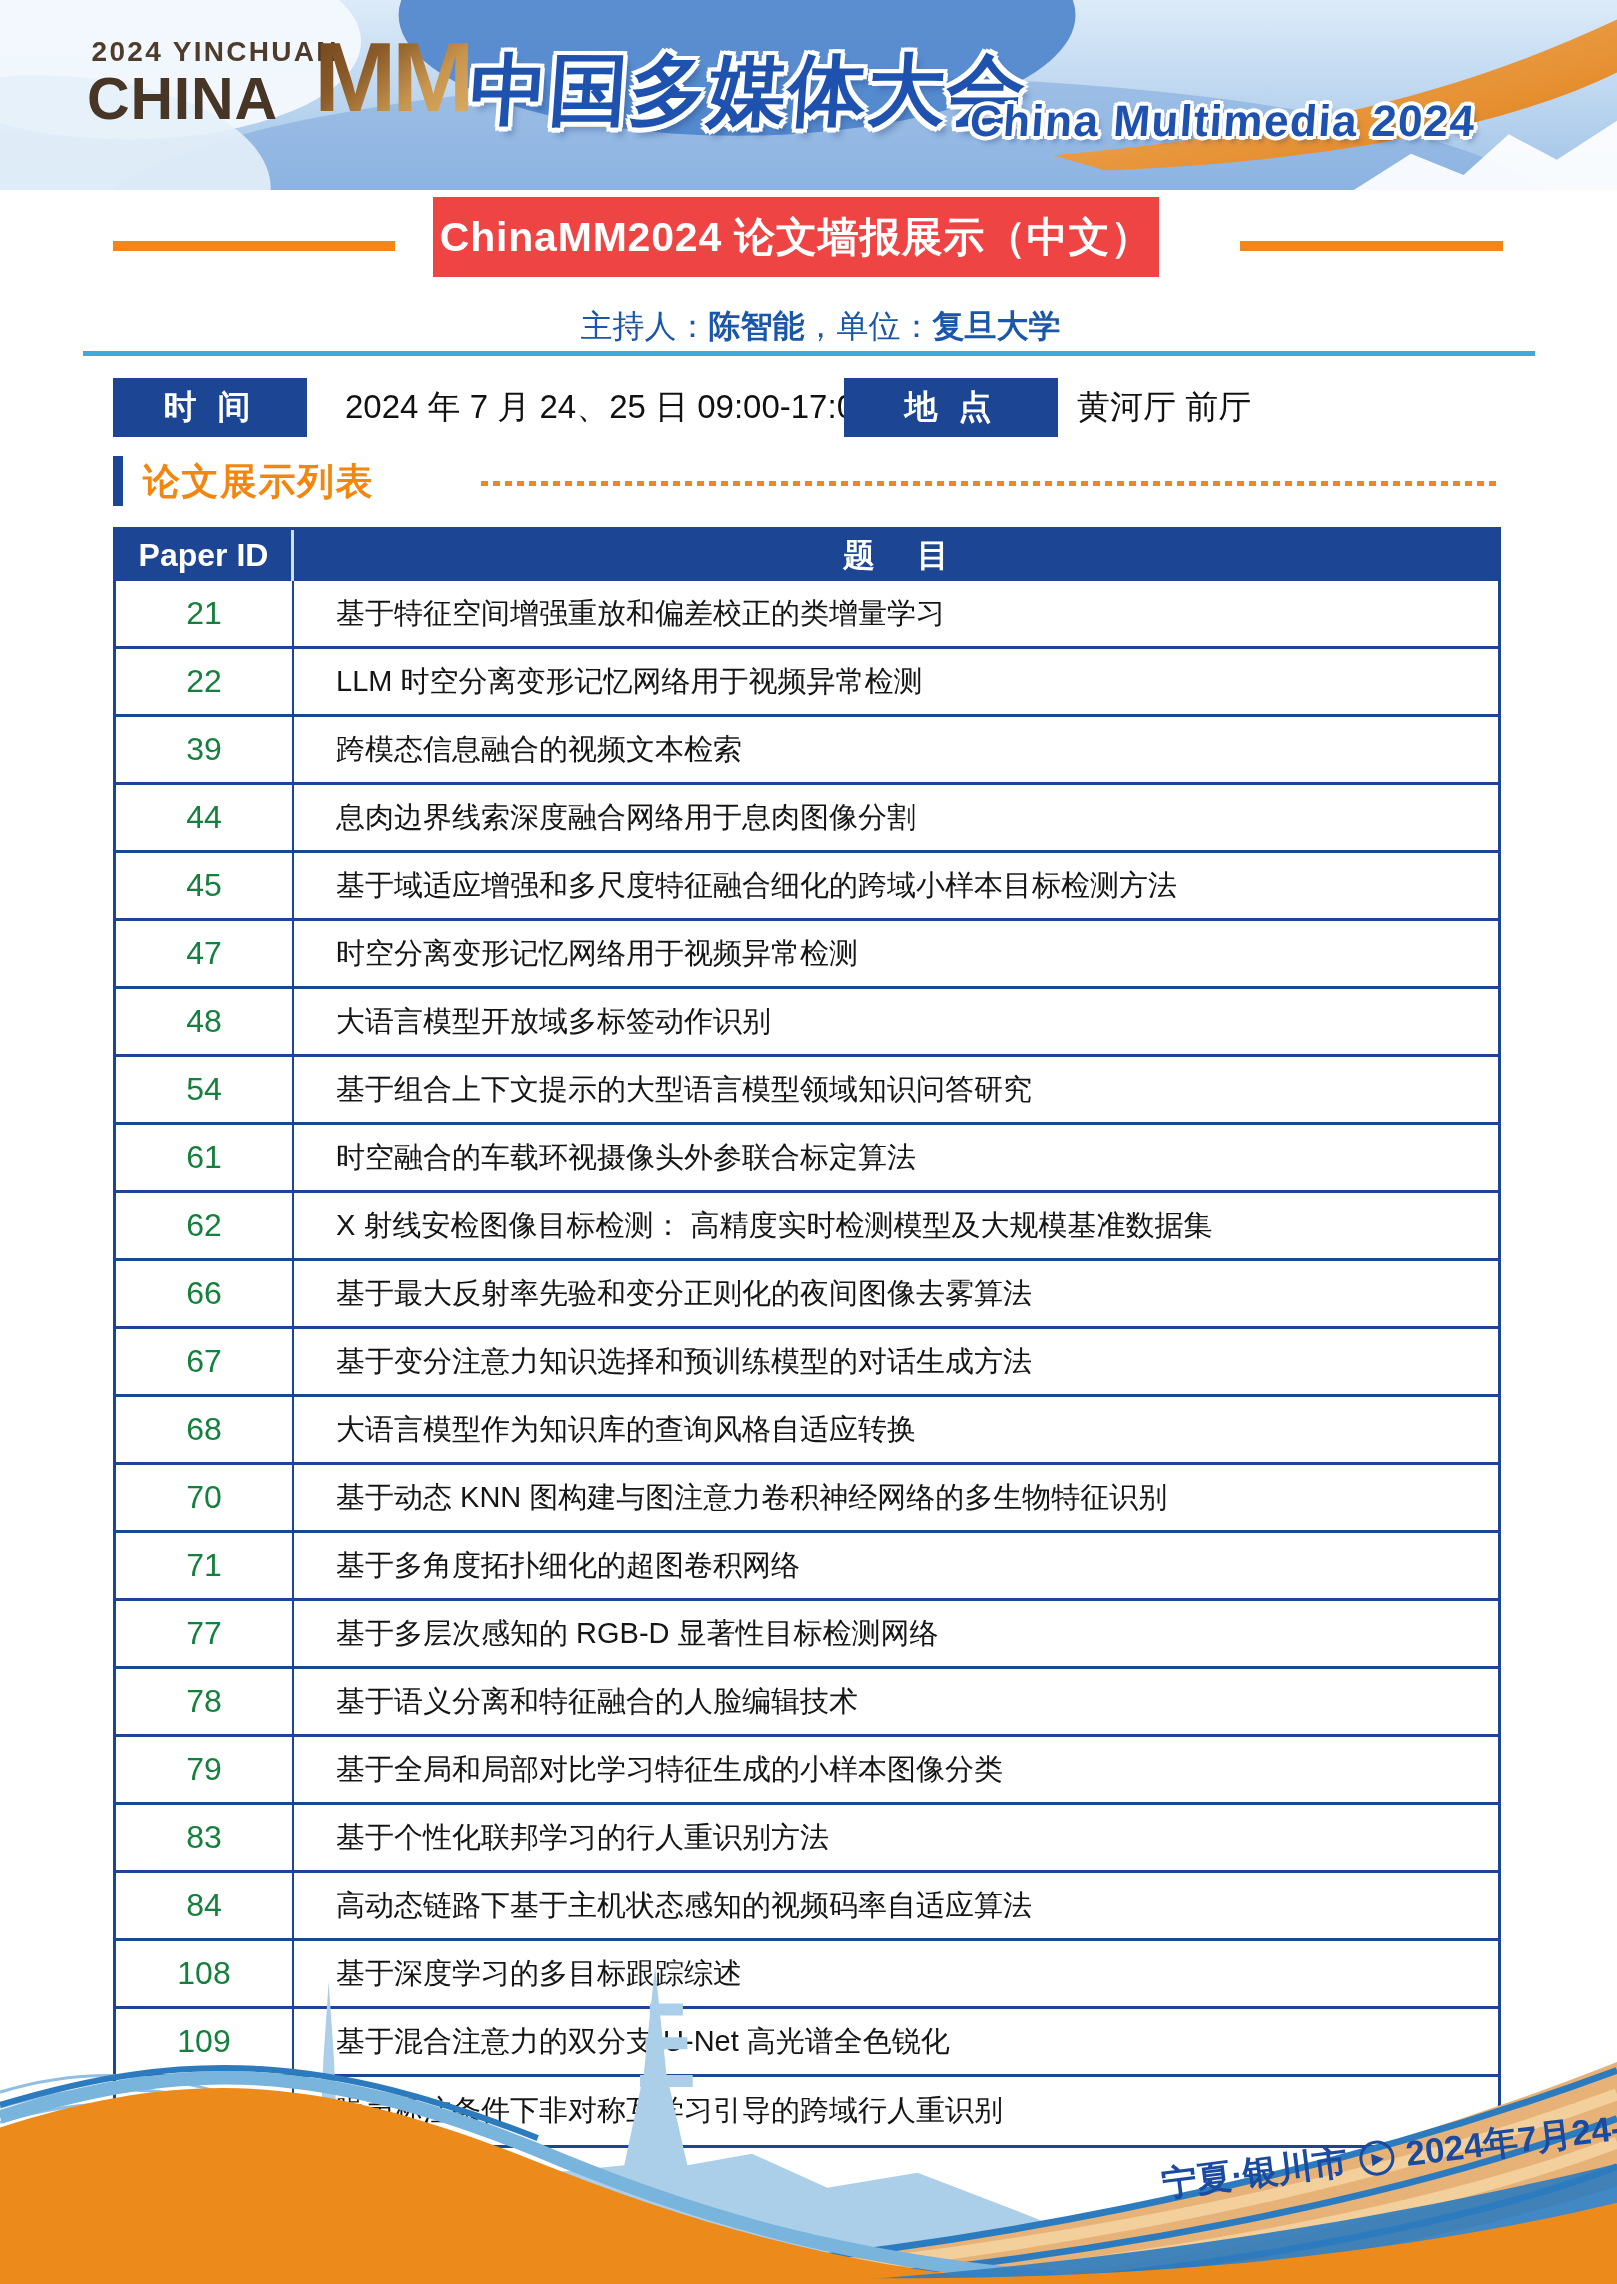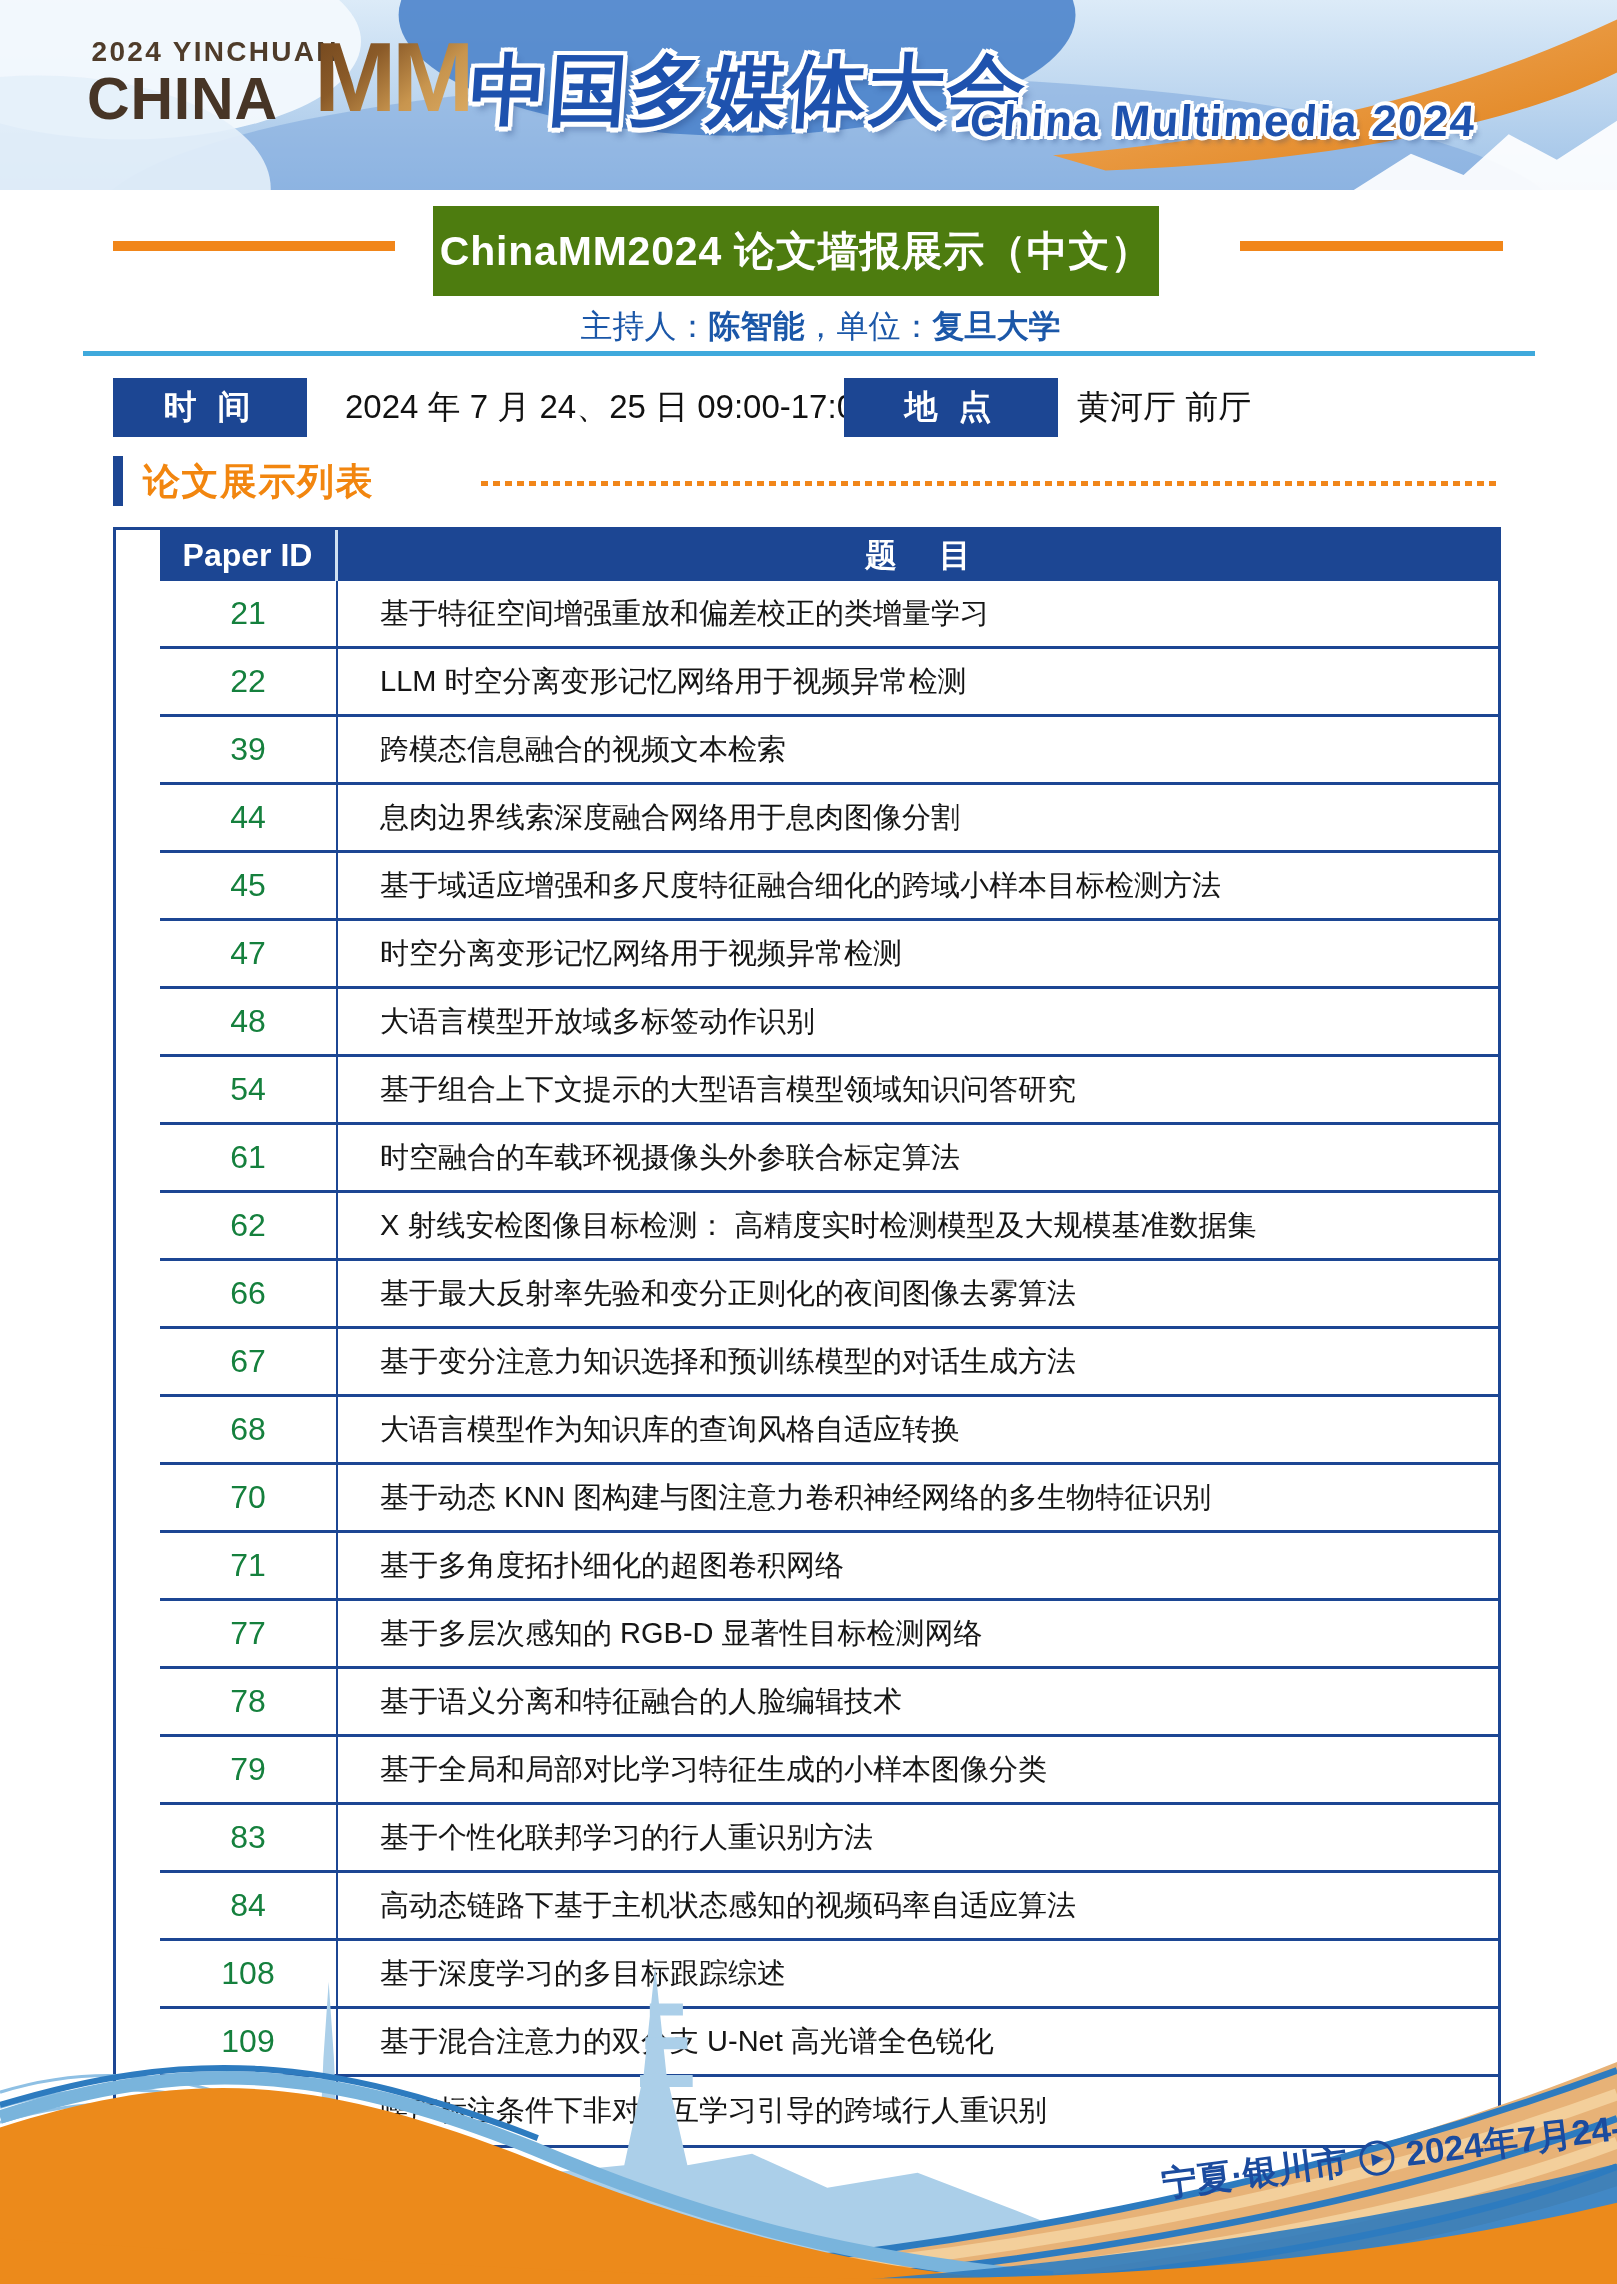--- a/index.html
+++ b/index.html
@@ -23,21 +23,21 @@
     transform:skewX(-4deg);letter-spacing:1.5px;
     text-shadow:-3.8px -3.8px 0 #fff,3.8px -3.8px 0 #fff,-3.8px 3.8px 0 #fff,3.8px 3.8px 0 #fff,-4.5px 0 0 #fff,4.5px 0 0 #fff,0 -4.5px 0 #fff,0 4.5px 0 #fff,6px 7.5px 6px rgba(25,55,115,.35);
   }
   .title-en{
     position:absolute;left:970px;top:96px;font-size:44px;font-weight:800;color:#1e52ae;
     transform:skewX(-4deg);letter-spacing:1.5px;
     text-shadow:-3px -3px 0 #fff,3px -3px 0 #fff,-3px 3px 0 #fff,3px 3px 0 #fff,-3.8px 0 0 #fff,3.8px 0 0 #fff,0 -3.8px 0 #fff,0 3.8px 0 #fff,4.5px 6px 5.3px rgba(25,55,115,.35);
   }
   
   .banner{
-    position:absolute;left:433px;top:206px;width:726px;height:90px;background:#4d7c0f;
+    position:absolute;left:433px;top:197px;width:726px;height:80px;background:#ef4444;
     display:flex;align-items:center;justify-content:center;
   }
   .banner-text{color:#ffffff;font-size:41px;font-weight:bold;letter-spacing:0.8px;white-space:nowrap;}
   .orange-bar{position:absolute;top:241px;height:9.8px;background:#f1861a;}
   .orange-bar.left{left:113px;width:282px;}
   .orange-bar.right{left:1240px;width:263px;}
   
   .host{position:absolute;left:0;top:305px;width:1617px;text-align:center;font-size:32px;color:#1b57a8;white-space:nowrap;margin-left:12px;}
   .host b{font-weight:900;}
   .cyan-rule{position:absolute;left:83px;top:351px;width:1452px;height:5.3px;background:#3fa9dc;}
@@ -55,21 +55,21 @@
   .section{position:absolute;left:0;top:451px;width:1425px;height:60px;}
   .section-bar{position:absolute;left:113px;top:4.5px;width:9.8px;height:50px;background:#1c4693;}
   .section-title{position:absolute;left:143px;top:6px;font-size:37px;font-weight:900;color:#f2860f;letter-spacing:1.5px;}
   .section-dots{
     position:absolute;left:481px;top:30px;width:1020px;height:4.5px;
     background:repeating-linear-gradient(90deg,#f1861a 0 6.8px,transparent 6.8px 12px);
   }
   
   .ptable{
     position:absolute;left:113px;top:527px;width:1388px;
-    border:3px solid #1c4693;box-sizing:border-box;background:#fff;z-index:2;padding-left:44px;
+    border:3px solid #1c4693;box-sizing:border-box;background:#fff;z-index:2;
   }
   .t-head{display:flex;height:51px;background:#1c4693;box-sizing:border-box;}
   .t-head .c-id{
     width:178px;flex:0 0 178px;display:flex;align-items:center;justify-content:center;
     color:#fff;font-size:32px;font-weight:bold;border-right:3px solid #cfe0f2;box-sizing:border-box;
   }
   .t-head .c-title{
     flex:1;display:flex;align-items:center;justify-content:center;
     color:#fff;font-size:32px;font-weight:bold;letter-spacing:16.6px;text-indent:16.6px;
   }

